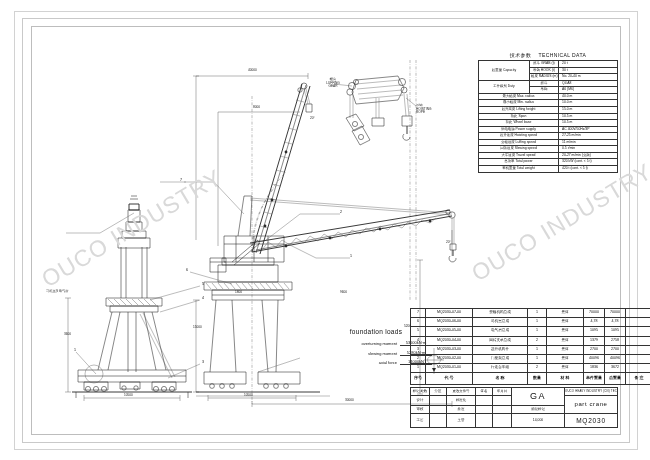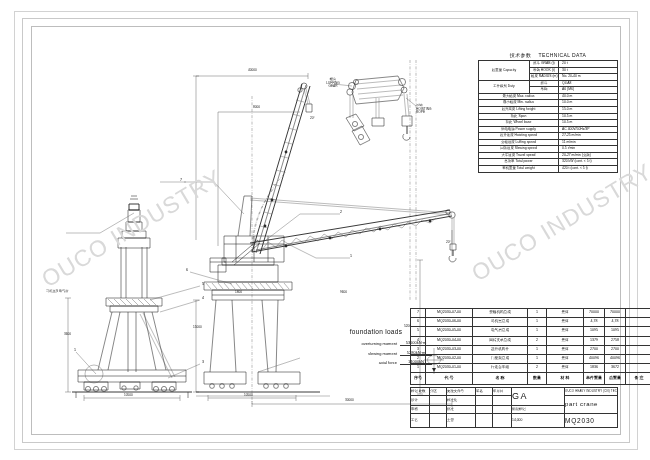--- a/index.html
+++ b/index.html
@@ -48,21 +48,21 @@
   .c-w1{width:18px;}
   .c-w2{width:18px;}
   .c-rem{width:24px;}
   #bom tr.hdr td{font-weight:bold;font-size:4px;height:9px;}
 
   
   #titleblock{position:absolute;left:410px;top:387px;width:208px;height:41px;}
   #titleblock table{border-collapse:collapse;width:208px;height:41px;
                     table-layout:fixed;}
   #titleblock td{border:.6px solid #333;font-size:3.4px;color:#111;
-                 padding:0;line-height:1.1;white-space:nowrap;
+                 text-align:center;padding:0;line-height:1.1;white-space:nowrap;
                  overflow:hidden;}
   .tb-ga{font-size:9px !important;letter-spacing:1.5px;}
   .tb-prod{font-size:6px !important;letter-spacing:.6px;}
   .tb-model{font-size:6.5px !important;letter-spacing:.8px;}
   .tb-company{font-size:2.8px !important;color:#333;letter-spacing:.2px;}
 
   
   #foundation{position:absolute;left:320px;top:328px;width:112px;}
   .fl-title{font-size:6.5px;text-align:center;color:#111;letter-spacing:.3px;
             margin-bottom:5px;}

